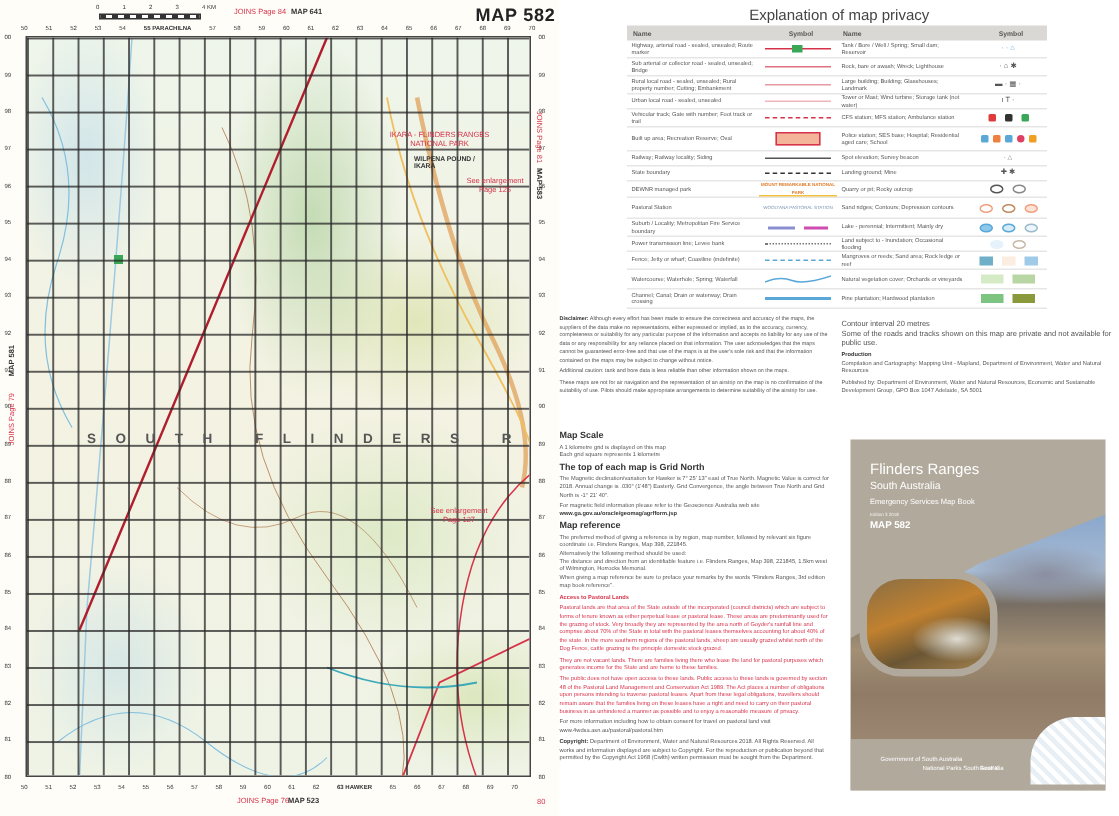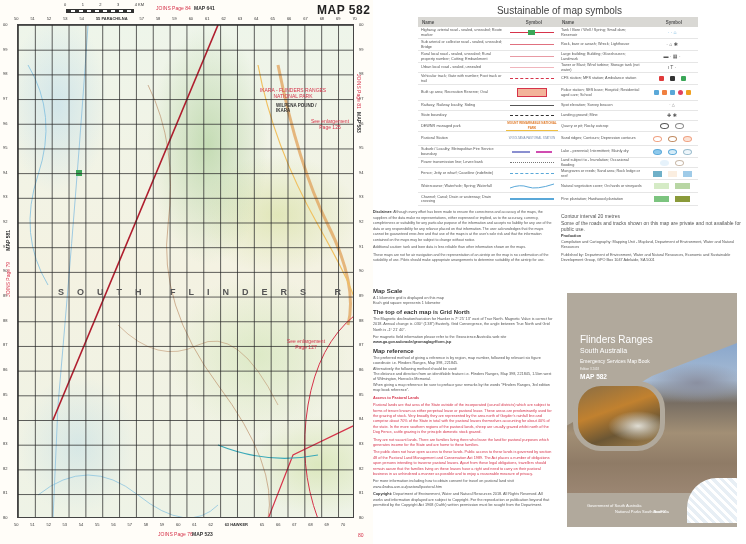--- a/index.html
+++ b/index.html
@@ -53,21 +53,21 @@
   .contour-note { position: absolute; left: 188px; top: 213px; width: 180px; font-size: 5px; color: #555; line-height: 6.5px; }
   .production { position: absolute; left: 188px; top: 234px; width: 180px; font-size: 3.8px; color: #555; line-height: 5.5px; }
   .production b { color: #333; }
   .disclaimer { position: absolute; left: 0; top: 210px; width: 180px; font-size: 3.6px; color: #555; line-height: 5.5px; }
   .disclaimer p { margin-bottom: 2px; }
   .info { position: absolute; left: 0; top: 287px; width: 180px; color: #555; }
   .info h3 { font-size: 6px; color: #333; margin: 1px 0 2px; }
   .info p { font-size: 3.8px; line-height: 5.4px; margin-bottom: 2px; }
   .info .red { color: #d6334a; }
   .cover { position: absolute; left: 194px; top: 293px; width: 170px; height: 234px; background: #b1a99c; overflow: hidden; }
-  .cover-text { position: absolute; left: 13px; top: 15px; color: #fff; margin-top: 26px; }
+  .cover-text { position: absolute; left: 13px; top: 15px; color: #fff; }
   .cover-t1 { font-size: 10px; }
   .cover-t2 { font-size: 7px; margin-top: 2px; }
   .cover-t3 { font-size: 5px; margin-top: 4px; }
   .cover-t4 { font-size: 3px; margin-top: 3px; opacity: 0.85; }
   .cover-t5 { font-size: 6.5px; font-weight: bold; margin-top: 2px; }
   .cover-photo { position: absolute; left: 0; top: 50px; width: 170px; height: 150px;
     background:
       radial-gradient(ellipse 50px 20px at 130px 40px, #8a8fa0, transparent),
       linear-gradient(180deg, #8aa7cc 0%, #a7bbd3 25%, #786e63 40%, #a28f75 60%, #8f7b66 80%, #9b8672 100%);
     clip-path: polygon(100% 0, 100% 100%, 0 100%, 0 55%, 50% 22%); }
@@ -213,21 +213,21 @@
       <span>69</span>
       <span>70</span>
       <span></span>
   </div>
   <div class="join-bottom">JOINS Page 76</div>
   <div class="map-bottom">MAP 523</div>
   <div class="page-num">80</div>
 </div>
 
 <div class="legend-panel">
-  <div class="legend-title">Sustainable of map symbols</div>
+  <div class="legend-title">Explanation of map privacy</div>
   <div class="legend-table">
     <div class="legend-head">
       <span style="width:88px">Name</span>
         <span style="width:52px;text-align:center">Symbol</span>
       <span style="width:88px">Name</span>
         <span style="width:52px;text-align:center">Symbol</span>
     </div>
     <div class="legend-cols">
       <div class="legend-col">
         <div class="lrow" style="height:12px">

